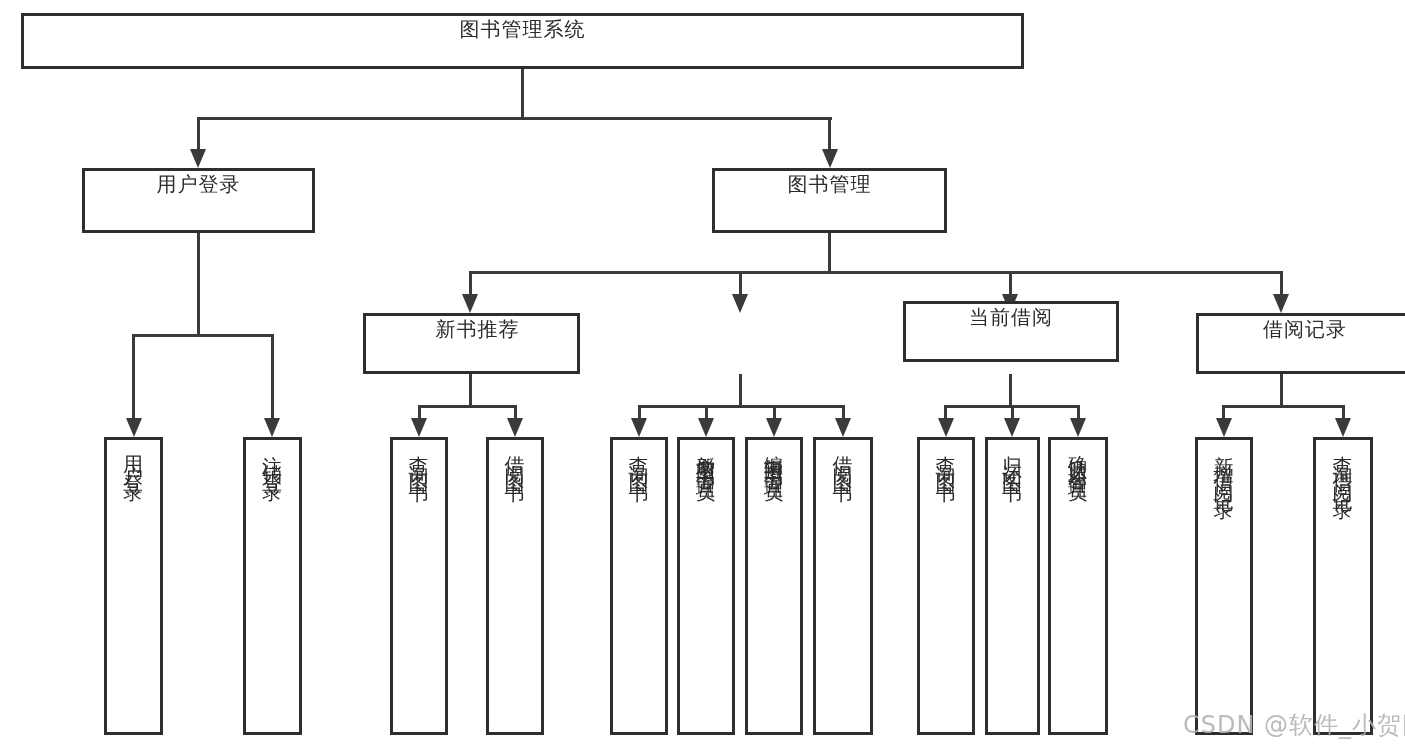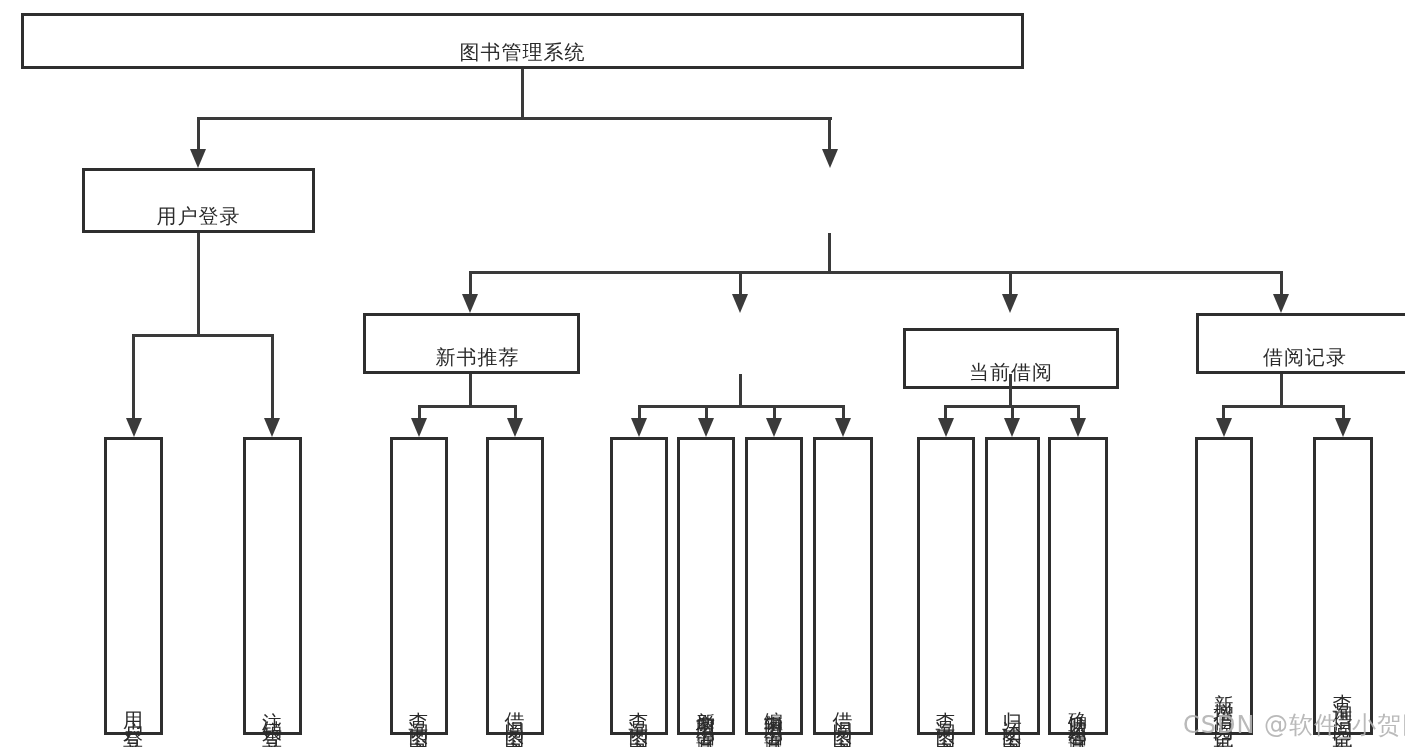--- a/index.html
+++ b/index.html
@@ -2,21 +2,21 @@
 <html><head>
 <meta charset="utf-8">
 <style>
   html,body{margin:0;padding:0;background:#ffffff;}
   .canvas{
     position:relative;width:1405px;height:747px;background:#ffffff;
     font-family:"DejaVu Sans",sans-serif;overflow:hidden;
   }
   .box{
     position:absolute;box-sizing:border-box;background:#ffffff;
-    border:3px solid #2e2e2e;display:flex;align-items:flex-end;justify-content:center;
+    border:3px solid #2e2e2e;display:flex;align-items:flex-start;justify-content:center;
     color:#2b2b2b;font-size:20px;letter-spacing:1px;
   }
   .leaf span{
     writing-mode:vertical-rl;text-orientation:mixed;
     font-size:20px;letter-spacing:9px;color:#2b2b2b;line-height:1;
   }
   .leaf.tight span{font-size:19px;letter-spacing:4px;}
   .vline,.hline{position:absolute;background:#3a3a3a;}
   .vline{width:3px;}
   .hline{height:3px;}
@@ -42,20 +42,23 @@
   <div class="vline" style="left:521px;top:69px;height:50px;"></div>
   <div class="hline" style="left:197px;top:117px;width:635px;"></div>
   <div class="vline" style="left:197px;top:117px;height:35px;"></div>
   <div class="arrowhead" style="left:190px;top:149px;"></div>
   <div class="vline" style="left:828px;top:117px;height:35px;"></div>
   <div class="arrowhead" style="left:822px;top:149px;"></div>
 
   <div class="box" style="left:82px;top:168px;width:233px;height:65px;">
     <span>用户登录</span>
   </div>
+  <div class="box" style="left:712px;top:168px;width:235px;height:65px;">
+    <span>图书管理</span>
+  </div>
 
   <div class="vline" style="left:197px;top:233px;height:104px;"></div>
   <div class="hline" style="left:132px;top:334px;width:142px;"></div>
   <div class="vline" style="left:132px;top:334px;height:86px;"></div>
   <div class="arrowhead" style="left:126px;top:418px;"></div>
   <div class="vline" style="left:271px;top:334px;height:86px;"></div>
   <div class="arrowhead" style="left:264px;top:418px;"></div>
 
   <div class="vline" style="left:828px;top:233px;height:41px;"></div>
   <div class="hline" style="left:469px;top:271px;width:814px;"></div>
@@ -64,21 +67,21 @@
   <div class="vline" style="left:739px;top:271px;height:26px;"></div>
   <div class="arrowhead" style="left:732px;top:294px;"></div>
   <div class="vline" style="left:1009px;top:271px;height:26px;"></div>
   <div class="arrowhead" style="left:1002px;top:294px;"></div>
   <div class="vline" style="left:1280px;top:271px;height:26px;"></div>
   <div class="arrowhead" style="left:1273px;top:294px;"></div>
 
   <div class="box" style="left:363px;top:313px;width:217px;height:61px;padding-left:12px;">
     <span>新书推荐</span>
   </div>
-  <div class="box" style="left:903px;top:328px;width:216px;height:61px;font-family:Liberation Mono, monospace;">
+  <div class="box" style="left:903px;top:301px;width:216px;height:61px;font-family:Liberation Mono, monospace;">
     <span>当前借阅</span>
   </div>
   <div class="box" style="left:1196px;top:313px;width:218px;height:61px;">
     <span>借阅记录</span>
   </div>
 
   <div class="vline" style="left:469px;top:374px;height:34px;"></div>
   <div class="hline" style="left:418px;top:405px;width:99px;"></div>
   <div class="vline" style="left:418px;top:405px;height:16px;"></div>
   <div class="arrowhead" style="left:411px;top:418px;"></div>

